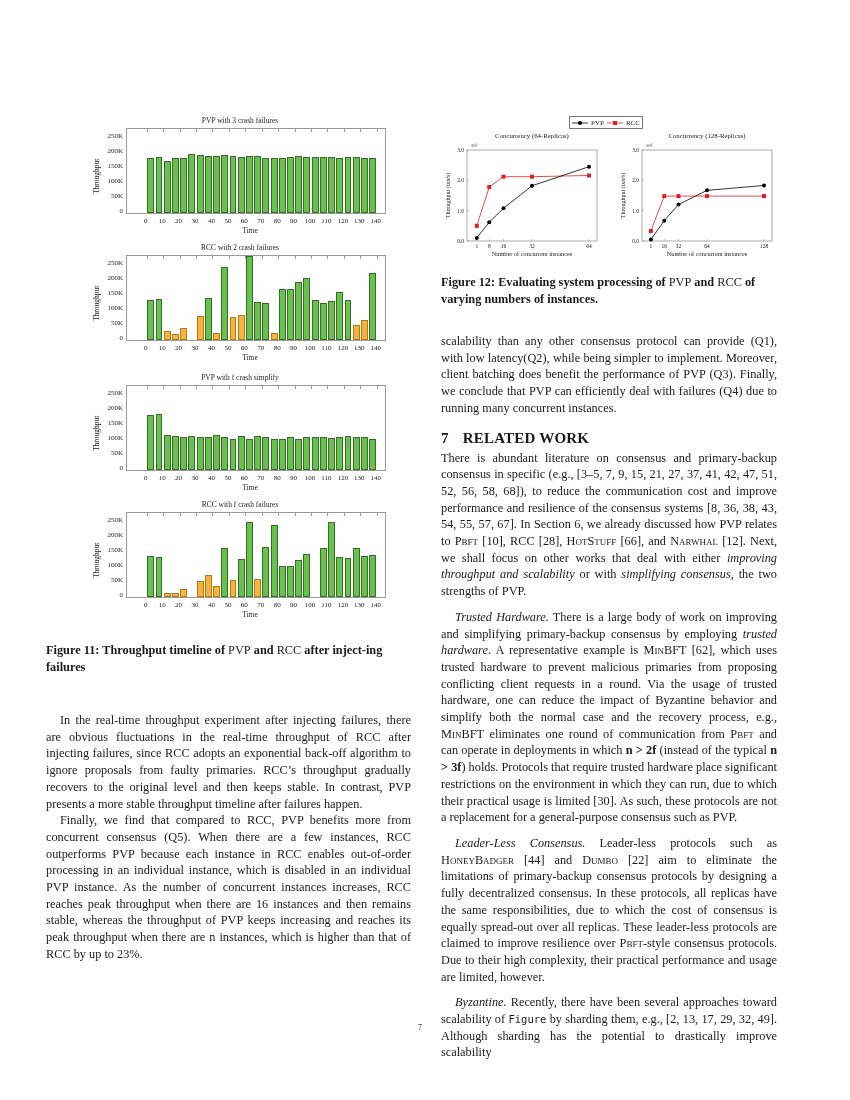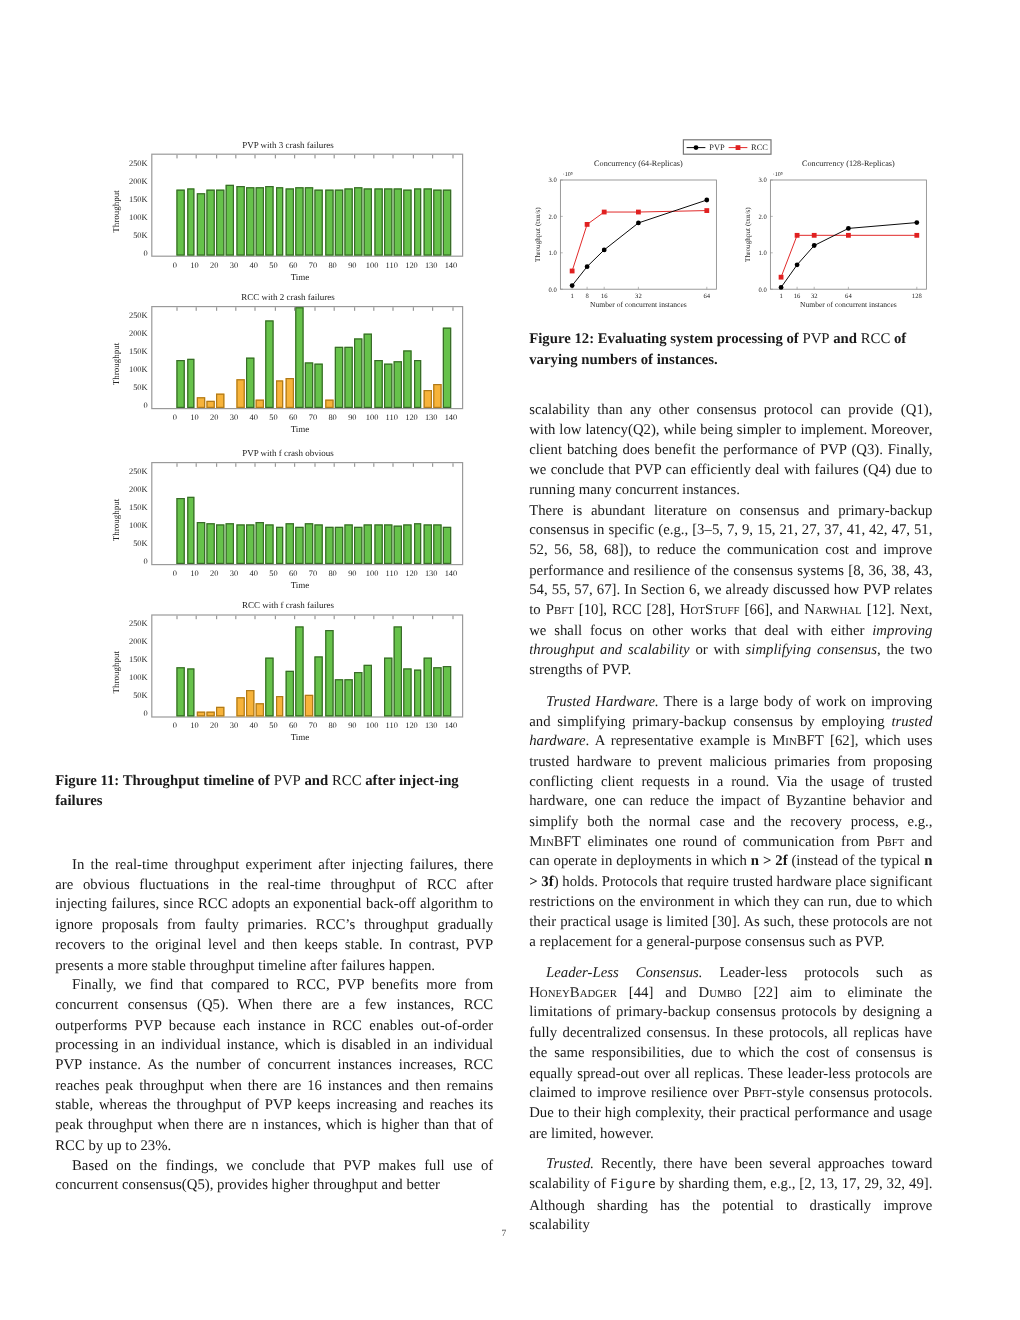--- a/index.html
+++ b/index.html
@@ -174,21 +174,21 @@
       <div class="xtick" style="left: 177.185px; top: 101px;">80</div>
       <div class="xtick" style="left: 193.618px; top: 101px;">90</div>
       <div class="xtick" style="left: 210.051px; top: 101px;">100</div>
       <div class="xtick" style="left: 226.484px; top: 101px;">110</div>
       <div class="xtick" style="left: 242.917px; top: 101px;">120</div>
       <div class="xtick" style="left: 259.35px; top: 101px;">130</div>
       <div class="xtick" style="left: 275.783px; top: 101px;">140</div>
       <div class="xlabel" style="left: 10px; top: 110px;">Time</div>
     </div>
     <div class="panel" style="top: 373px; height: 125px;">
-      <div class="panel-title" style="top: 0px;">PVP with f crash obvious</div>
+      <div class="panel-title" style="top: 0px;">PVP with f crash simplify</div>
       <div class="plot" style="top: 12px; height: 84px;">
         <div class="bar g" style="left: 20.3771px; width: 6.90191px; height: 55.5px;"></div>
         <div class="bar g" style="left: 28.5936px; width: 6.90191px; height: 56.1px;"></div>
         <div class="bar g" style="left: 36.8102px; width: 6.90191px; height: 35.4px;"></div>
         <div class="bar g" style="left: 45.0268px; width: 6.90191px; height: 34.5px;"></div>
         <div class="bar g" style="left: 53.2433px; width: 6.90191px; height: 33px;"></div>
         <div class="bar g" style="left: 61.4599px; width: 6.90191px; height: 34.2px;"></div>
         <div class="bar g" style="left: 69.6764px; width: 6.90191px; height: 33px;"></div>
         <div class="bar g" style="left: 77.893px; width: 6.90191px; height: 32.7px;"></div>
         <div class="bar g" style="left: 86.1096px; width: 6.90191px; height: 35.4px;"></div>
@@ -322,21 +322,20 @@
     </div>
   </div>
 
 <div class="col left" style="top:642px;">
   <p class="caption"><span>Figure 11: Throughput timeline of </span><span class="rm">PVP</span><span> and </span><span class="rm">RCC</span><span> after inject-ing failures</span></p>
 </div>
 
 <div class="col left" style="top:712px;">
   <p class="para indent">In the real-time throughput experiment after injecting failures, there are obvious fluctuations in the real-time throughput of RCC after injecting failures, since RCC adopts an exponential back-off algorithm to ignore proposals from faulty primaries. RCC’s throughput gradually recovers to the original level and then keeps stable. In contrast, PVP presents a more stable throughput timeline after failures happen.</p>
   <p class="para indent">Finally, we find that compared to RCC, PVP benefits more from concurrent consensus (Q5). When there are a few instances, RCC outperforms PVP because each instance in RCC enables out-of-order processing in an individual instance, which is disabled in an individual PVP instance. As the number of concurrent instances increases, RCC reaches peak throughput when there are 16 instances and then remains stable, whereas the throughput of PVP keeps increasing and reaches its peak throughput when there are n instances, which is higher than that of RCC by up to 23%.</p>
-  <p class="para indent">Based on the findings, we conclude that PVP makes full use of concurrent consensus(Q5), provides higher throughput and better</p>
 </div>
 
 <div class="legend">
   <svg width="16" height="6">
       <line x1="0" y1="3" x2="16" y2="3" stroke="#000" stroke-width="0.8"></line>
       <circle cx="8" cy="3" r="2" fill="#000"></circle>
     </svg>
   <span>PVP</span>
   <svg width="16" height="6">
       <line x1="0" y1="3" x2="16" y2="3" stroke="#e02020" stroke-width="0.8"></line>
@@ -421,23 +420,24 @@
       </svg></div>
   </div>
 
 <div class="col right" style="top:274px;">
   <p class="caption"><span>Figure 12: Evaluating system processing of </span><span class="rm">PVP</span><span> and </span><span class="rm">RCC</span><span> of varying numbers of instances.</span></p>
 </div>
 
 <div class="col right" style="top:333px;">
   <p class="para">scalability than any other consensus protocol can provide (Q1), with low latency(Q2), while being simpler to implement. Moreover, client batching does benefit the performance of PVP (Q3). Finally, we conclude that PVP can efficiently deal with failures (Q4) due to running many concurrent instances.</p>
 
+  <h2 class="section-title" style="margin-top:13px; margin-bottom:3px;"><span class="num">7</span><span>RELATED WORK</span></h2>
 
   <p class="para"><span>There is abundant literature on consensus and primary-backup consensus in specific (e.g., [3–5, 7, 9, 15, 21, 27, 37, 41, 42, 47, 51, 52, 56, 58, 68]), to reduce the communication cost and improve performance and resilience of the consensus systems [8, 36, 38, 43, 54, 55, 57, 67]. In Section 6, we already discussed how PVP relates to </span><span class="sc">Pbft</span><span> [10], RCC [28], </span><span class="sc">HotStuff</span><span> [66], and </span><span class="sc">Narwhal</span><span> [12]. Next, we shall focus on other works that deal with either </span><span class="it">improving throughput and scalability</span><span> or with </span><span class="it">simplifying consensus</span><span>, the two strengths of PVP.</span></p>
 
   <p class="para indent" style="margin-top:9px;"><span class="it">Trusted Hardware.</span><span> There is a large body of work on improving and simplifying primary-backup consensus by employing </span><span class="it">trusted hardware</span><span>. A representative example is </span><span class="sc">MinBFT</span><span> [62], which uses trusted hardware to prevent malicious primaries from proposing conflicting client requests in a round. Via the usage of trusted hardware, one can reduce the impact of Byzantine behavior and simplify both the normal case and the recovery process, e.g., </span><span class="sc">MinBFT</span><span> eliminates one round of communication from </span><span class="sc">Pbft</span><span> and can operate in deployments in which </span><b>n &gt; 2f</b><span> (instead of the typical </span><b>n &gt; 3f</b><span>) holds. Protocols that require trusted hardware place significant restrictions on the environment in which they can run, due to which their practical usage is limited [30]. As such, these protocols are not a replacement for a general-purpose consensus such as PVP.</span></p>
 
   <p class="para indent" style="margin-top:9px;"><span class="it">Leader-Less Consensus.</span><span> Leader-less protocols such as </span><span class="sc">HoneyBadger</span><span> [44] and </span><span class="sc">Dumbo</span><span> [22] aim to eliminate the limitations of primary-backup consensus protocols by designing a fully decentralized consensus. In these protocols, all replicas have the same responsibilities, due to which the cost of consensus is equally spread-out over all replicas. These leader-less protocols are claimed to improve resilience over </span><span class="sc">Pbft</span><span>-style consensus protocols. Due to their high complexity, their practical performance and usage are limited, however.</span></p>
 
-  <p class="para indent" style="margin-top:9px;"><span class="it">Trusted.</span><span> Recently, there have been several approaches toward scalability of </span><span class="mono">Figure</span><span> by sharding them, e.g., [2, 13, 17, 29, 32, 49]. Although sharding has the potential to drastically improve scalability</span></p>
+  <p class="para indent" style="margin-top:9px;"><span class="it">Byzantine.</span><span> Recently, there have been several approaches toward scalability of </span><span class="mono">Figure</span><span> by sharding them, e.g., [2, 13, 17, 29, 32, 49]. Although sharding has the potential to drastically improve scalability</span></p>
 </div>
 
 <div class="page-num">7</div>
 
 </body></html>

